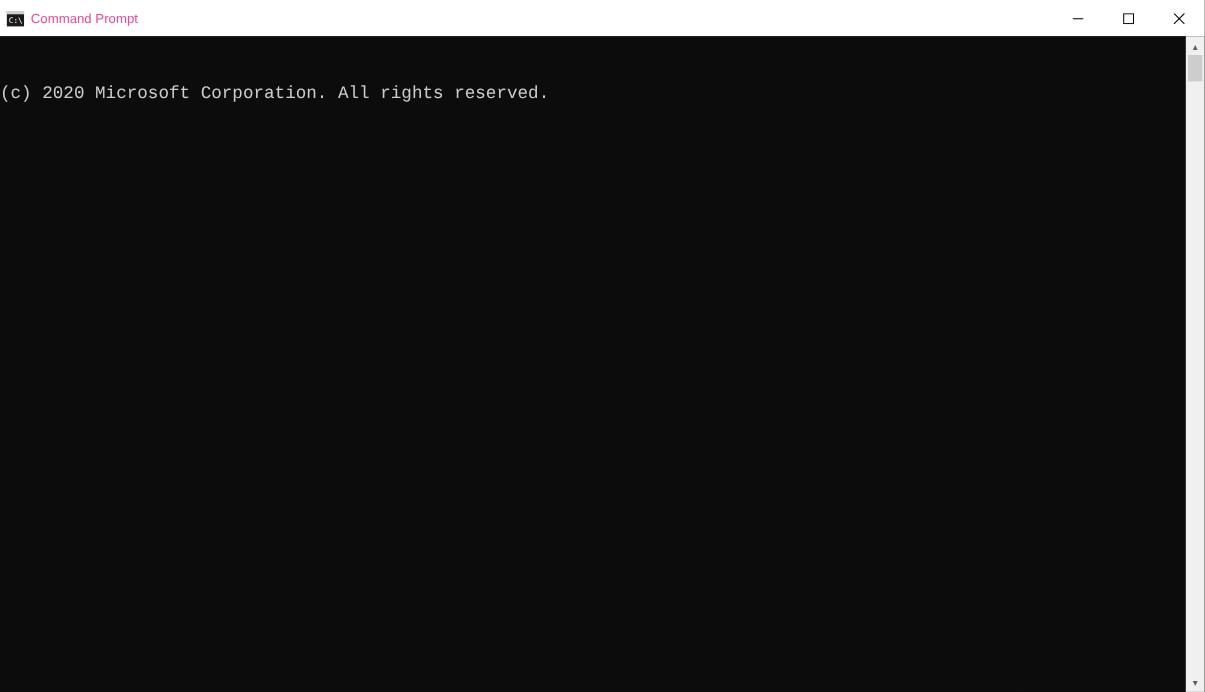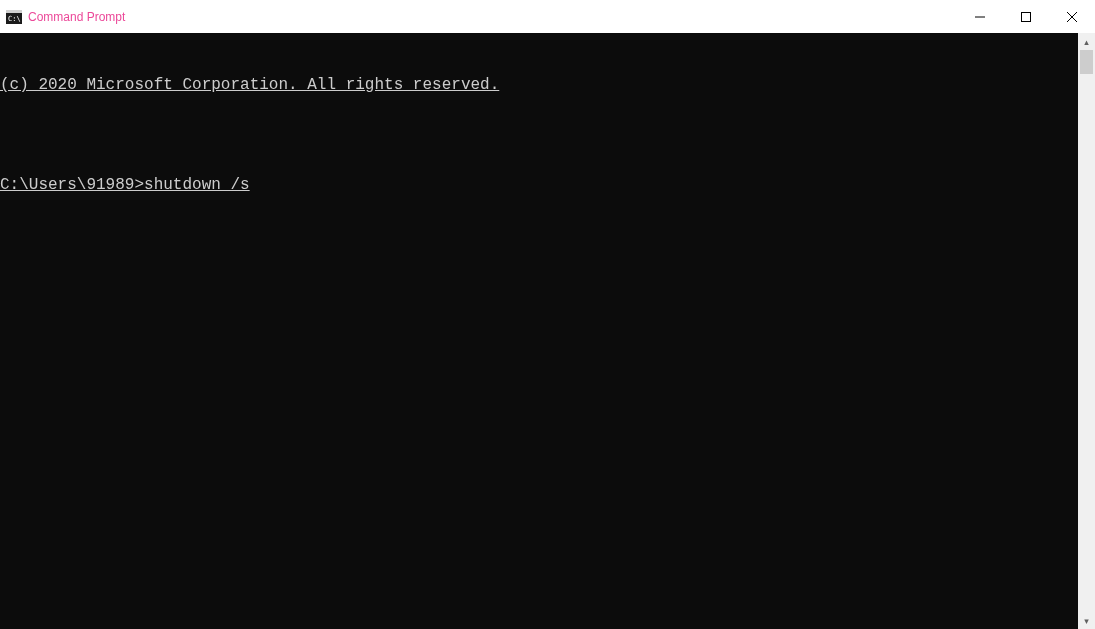--- a/index.html
+++ b/index.html
@@ -79,21 +79,20 @@
       color: #cccccc;
       font-family: Consolas, "Courier New", monospace;
       font-size: 16px;
       line-height: 20px;
       padding: 2px 0 0 0;
       white-space: pre;
       overflow: hidden;
     }
     .terminal-line {
       display: block;
-      text-decoration: underline;
     }
     .scrollbar {
       width: 17px;
       background: #f0f0f0;
       display: flex;
       flex-direction: column;
       justify-content: space-between;
       align-items: center;
     }
     .scroll-arrow {
@@ -153,21 +152,20 @@
           <line x1="10" y1="0" x2="0" y2="10" stroke="#000" stroke-width="1"></line>
         </svg>
       </button>
     </div>
   </div>
 
   <div class="terminal-wrap">
     <div class="terminal">
       <span class="terminal-line">(c) 2020 Microsoft Corporation. All rights reserved.</span>
       <span class="terminal-line"></span>
-      <span class="terminal-line">C:\Users\91989&gt;shutdown /s</span>
     </div>
     <div class="scrollbar">
       <div class="scroll-arrow">▴</div>
       <div class="scroll-track">
         <div class="scroll-thumb"></div>
       </div>
       <div class="scroll-arrow">▾</div>
     </div>
   </div>
 </div>

